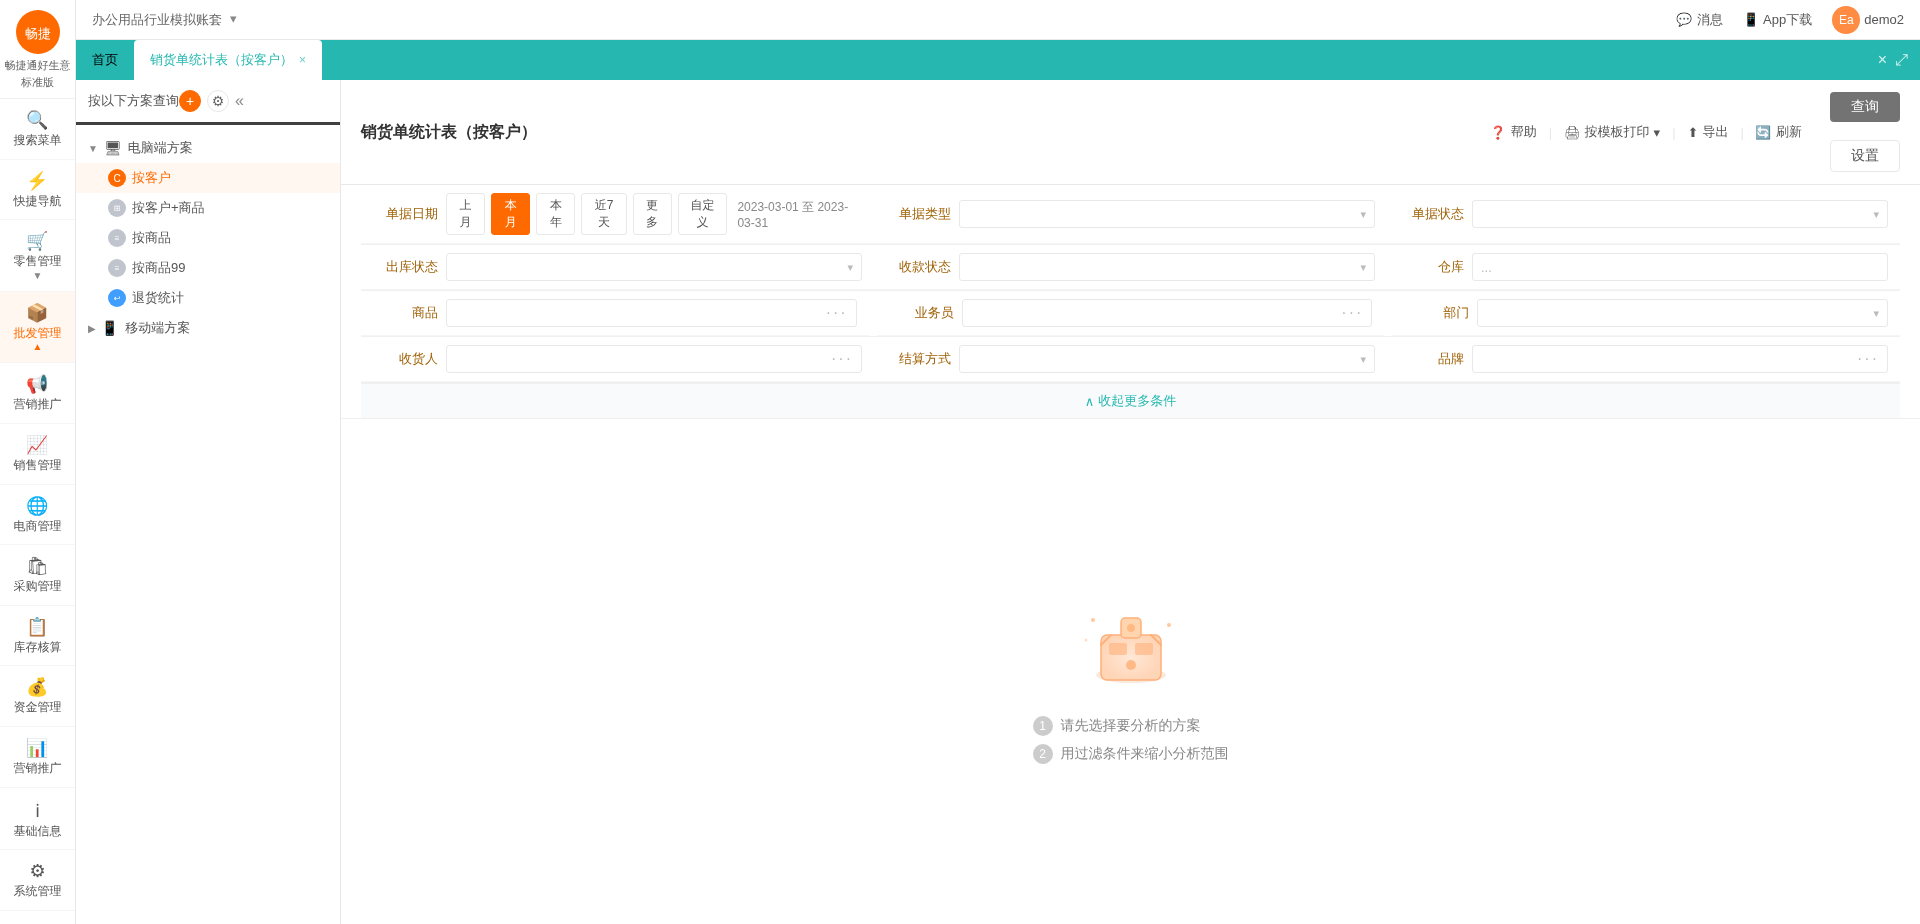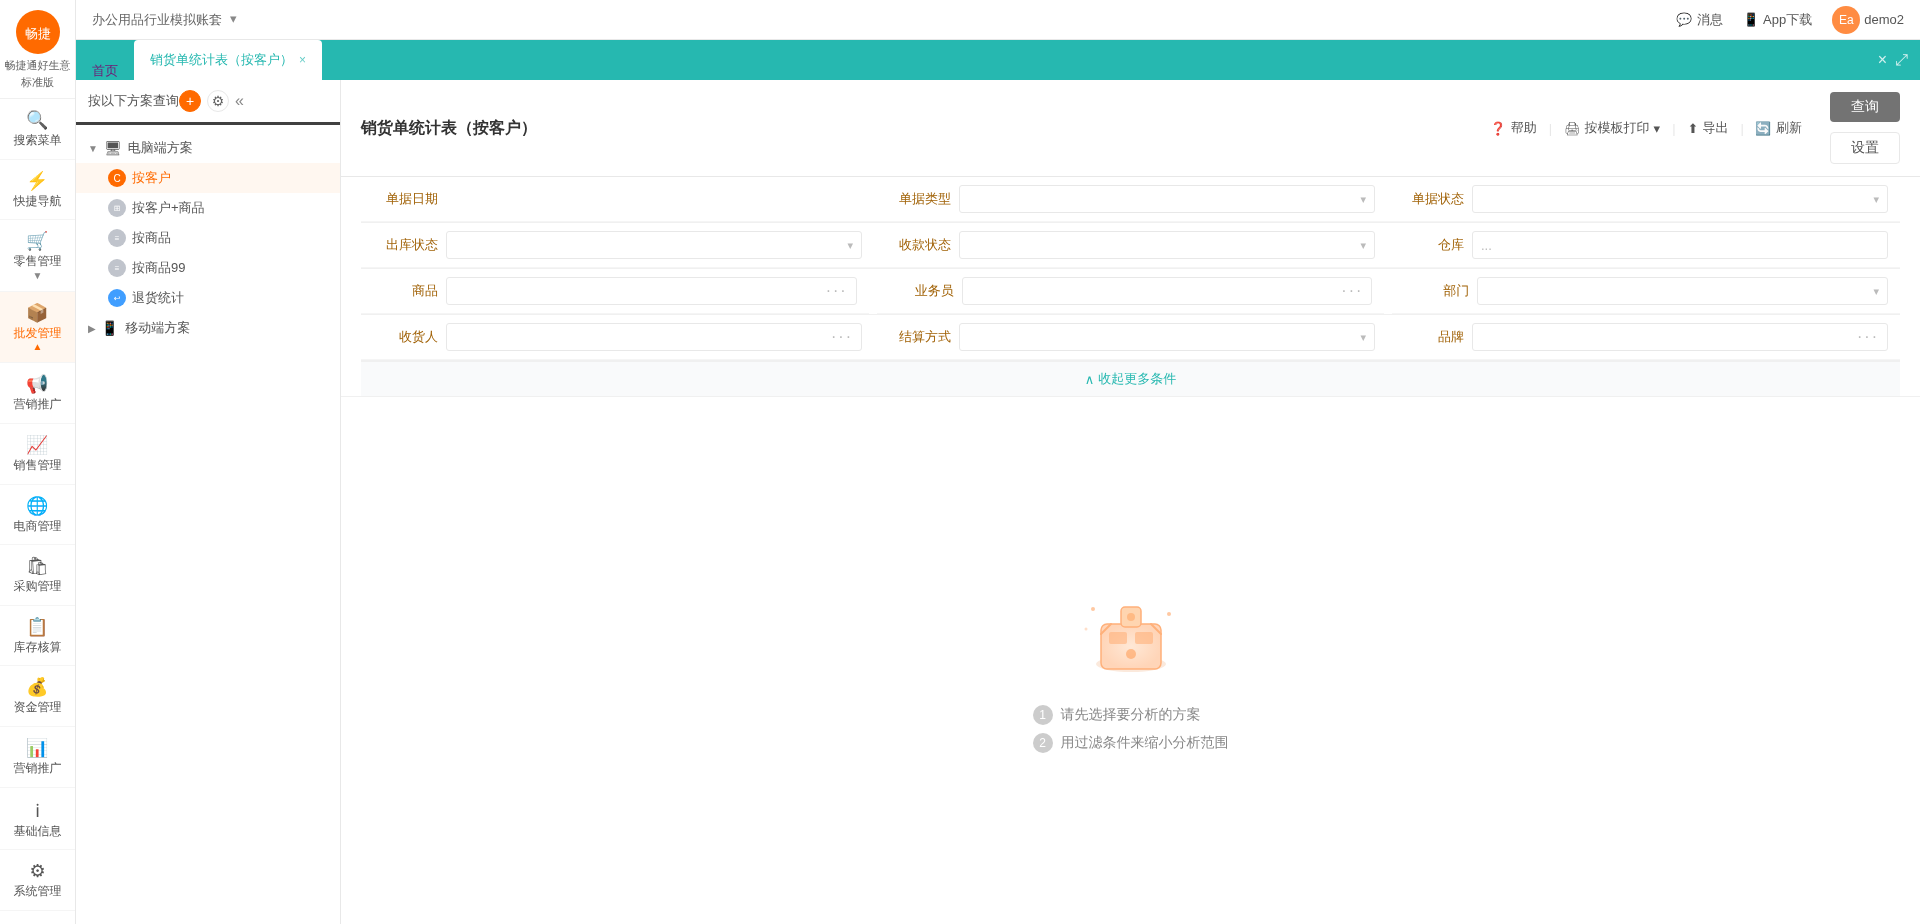--- a/index.html
+++ b/index.html
@@ -23,21 +23,21 @@
     .top-header { height: 40px; background: #fff; border-bottom: 1px solid #e8e8e8; display: flex; align-items: center; padding: 0 16px; justify-content: space-between; flex-shrink: 0; }
     .header-left { display: flex; align-items: flex-start; gap: 8px; color: #666; font-size: 13px; }
     .header-right { display: flex; align-items: center; gap: 20px; color: #555; font-size: 13px; }
     .header-right-item { display: flex; align-items: center; gap: 4px; cursor: pointer; }
     .avatar { width: 28px; height: 28px; border-radius: 50%; background: #ff8c42; display: flex; align-items: center; justify-content: center; color: #fff; font-size: 12px; overflow: hidden; }
 
     
     .tab-bar { height: 40px; background: #26b8b0; display: flex; align-items: center; padding: 0 0; flex-shrink: 0; }
     .tab-item { height: 100%; display: flex; align-items: center; padding: 0 16px; cursor: pointer; color: rgba(255,255,255,0.85); font-size: 13px; gap: 6px; position: relative; }
     .tab-item.active { background: #fff; color: #26b8b0; border-radius: 4px 4px 0 0; }
-    .tab-item.home { color: #701a75; font-size: 13px; align-items: flex-end; }
+    .tab-item.home { color: #000000; font-size: 13px; }
     .tab-close { font-size: 12px; cursor: pointer; opacity: 0.7; }
     .tab-bar-actions { margin-left: auto; display: flex; align-items: center; gap: 8px; padding-right: 12px; color: #fff; }
     .tab-bar-btn { color: #fff; cursor: pointer; font-size: 16px; opacity: 0.8; }
 
     
     .content-area { flex: 1; display: flex; overflow: hidden; background: #f0f2f5; }
 
     
     .scheme-panel { width: 265px; background: #fff; border-right: 1px solid #e8e8e8; display: flex; flex-direction: column; flex-shrink: 0; height: 100%; }
     .scheme-header { padding: 10px 12px; display: flex; align-items: center; justify-content: flex-start; border-bottom: 3px solid #404040; }
@@ -81,21 +81,21 @@
 
     
     .empty-state { flex: 1; display: flex; flex-direction: column; align-items: center; justify-content: center; background: #fff; }
     .empty-icon { width: 120px; height: 120px; margin-bottom: 16px; }
     .empty-tips { display: flex; flex-direction: column; gap: 8px; }
     .empty-tip { display: flex; align-items: center; gap: 8px; color: #888; font-size: 14px; }
     .tip-num { width: 20px; height: 20px; border-radius: 50%; background: #ccc; display: flex; align-items: center; justify-content: center; color: #fff; font-size: 12px; flex-shrink: 0; }
 
     
     .query-btn { background: #737373; color: #fff; border: none; border-radius: 4px; padding: 6px 20px; cursor: pointer; font-size: 14px; }
-    .settings-btn { background: #fff; color: #555; border: 1px solid #e8e8e8; border-radius: 4px; padding: 6px 20px; cursor: pointer; font-size: 14px; margin-top: 6px; }
+    .settings-btn { background: #fff; color: #555; border: 1px solid #e8e8e8; border-radius: 4px; padding: 6px 20px; cursor: pointer; font-size: 14px; margin-top: 14px; }
     .filter-cell { display: flex; align-items: center; padding: 8px 12px; border-bottom: 1px solid #f5f5f5; gap: 8px; }
     .filter-cell-label { color: #a16207; font-size: 13px; width: 65px; flex-shrink: 0; text-align: right; }
 
     .filter-section { background: #fff; padding: 0 20px; position: relative; border-bottom: 1px solid #f0f0f0; flex-shrink: 0; }
 
     .collapse-bar { display: flex; align-items: center; justify-content: center; padding: 8px; cursor: pointer; color: #26b8b0; font-size: 13px; gap: 4px; background: #f9fafb; border-top: 1px solid #f0f0f0; }
   </style>
 </head>
 <body>
 
@@ -293,20 +293,29 @@
             <button class="settings-btn">设置</button>
           </div>
         </div>
       </div>
 
       <div class="filter-section">
 
         <div style="display:grid;grid-template-columns:1fr 1fr 1fr;border-bottom:1px solid #f0f0f0;">
           <div class="filter-cell">
             <span class="filter-cell-label">单据日期</span>
+            <div class="date-selector">
+              <button class="date-btn">上月</button>
+              <button class="date-btn active">本月</button>
+              <button class="date-btn">本年</button>
+              <button class="date-btn">近7天</button>
+              <button class="date-btn">更多</button>
+              <button class="date-btn">自定义</button>
+              <span class="date-range">2023-03-01 至 2023-03-31</span>
+            </div>
           </div>
           <div class="filter-cell">
             <span class="filter-cell-label">单据类型</span>
             <div class="select-control">
               <span class="select-placeholder"></span>
               <span class="select-arrow">▾</span>
             </div>
           </div>
           <div class="filter-cell">
             <span class="filter-cell-label">单据状态</span>

